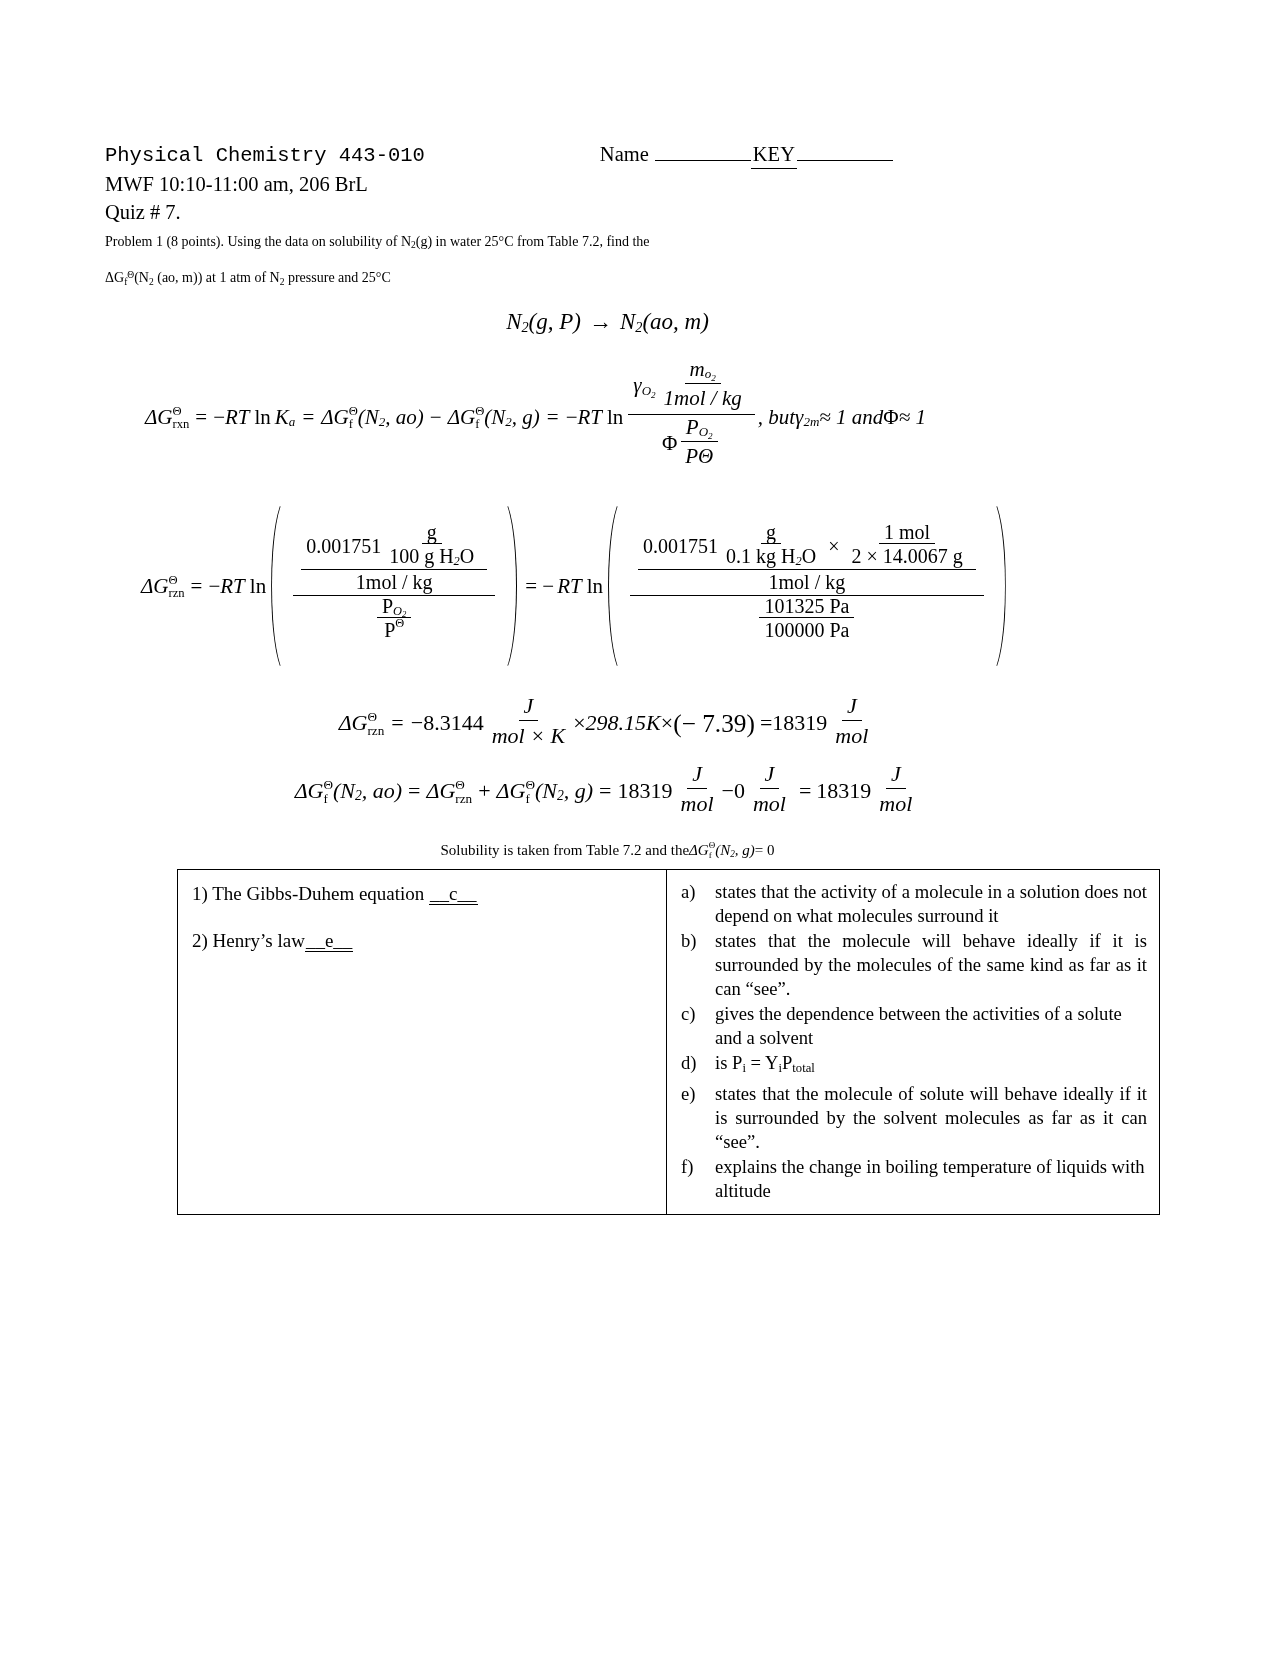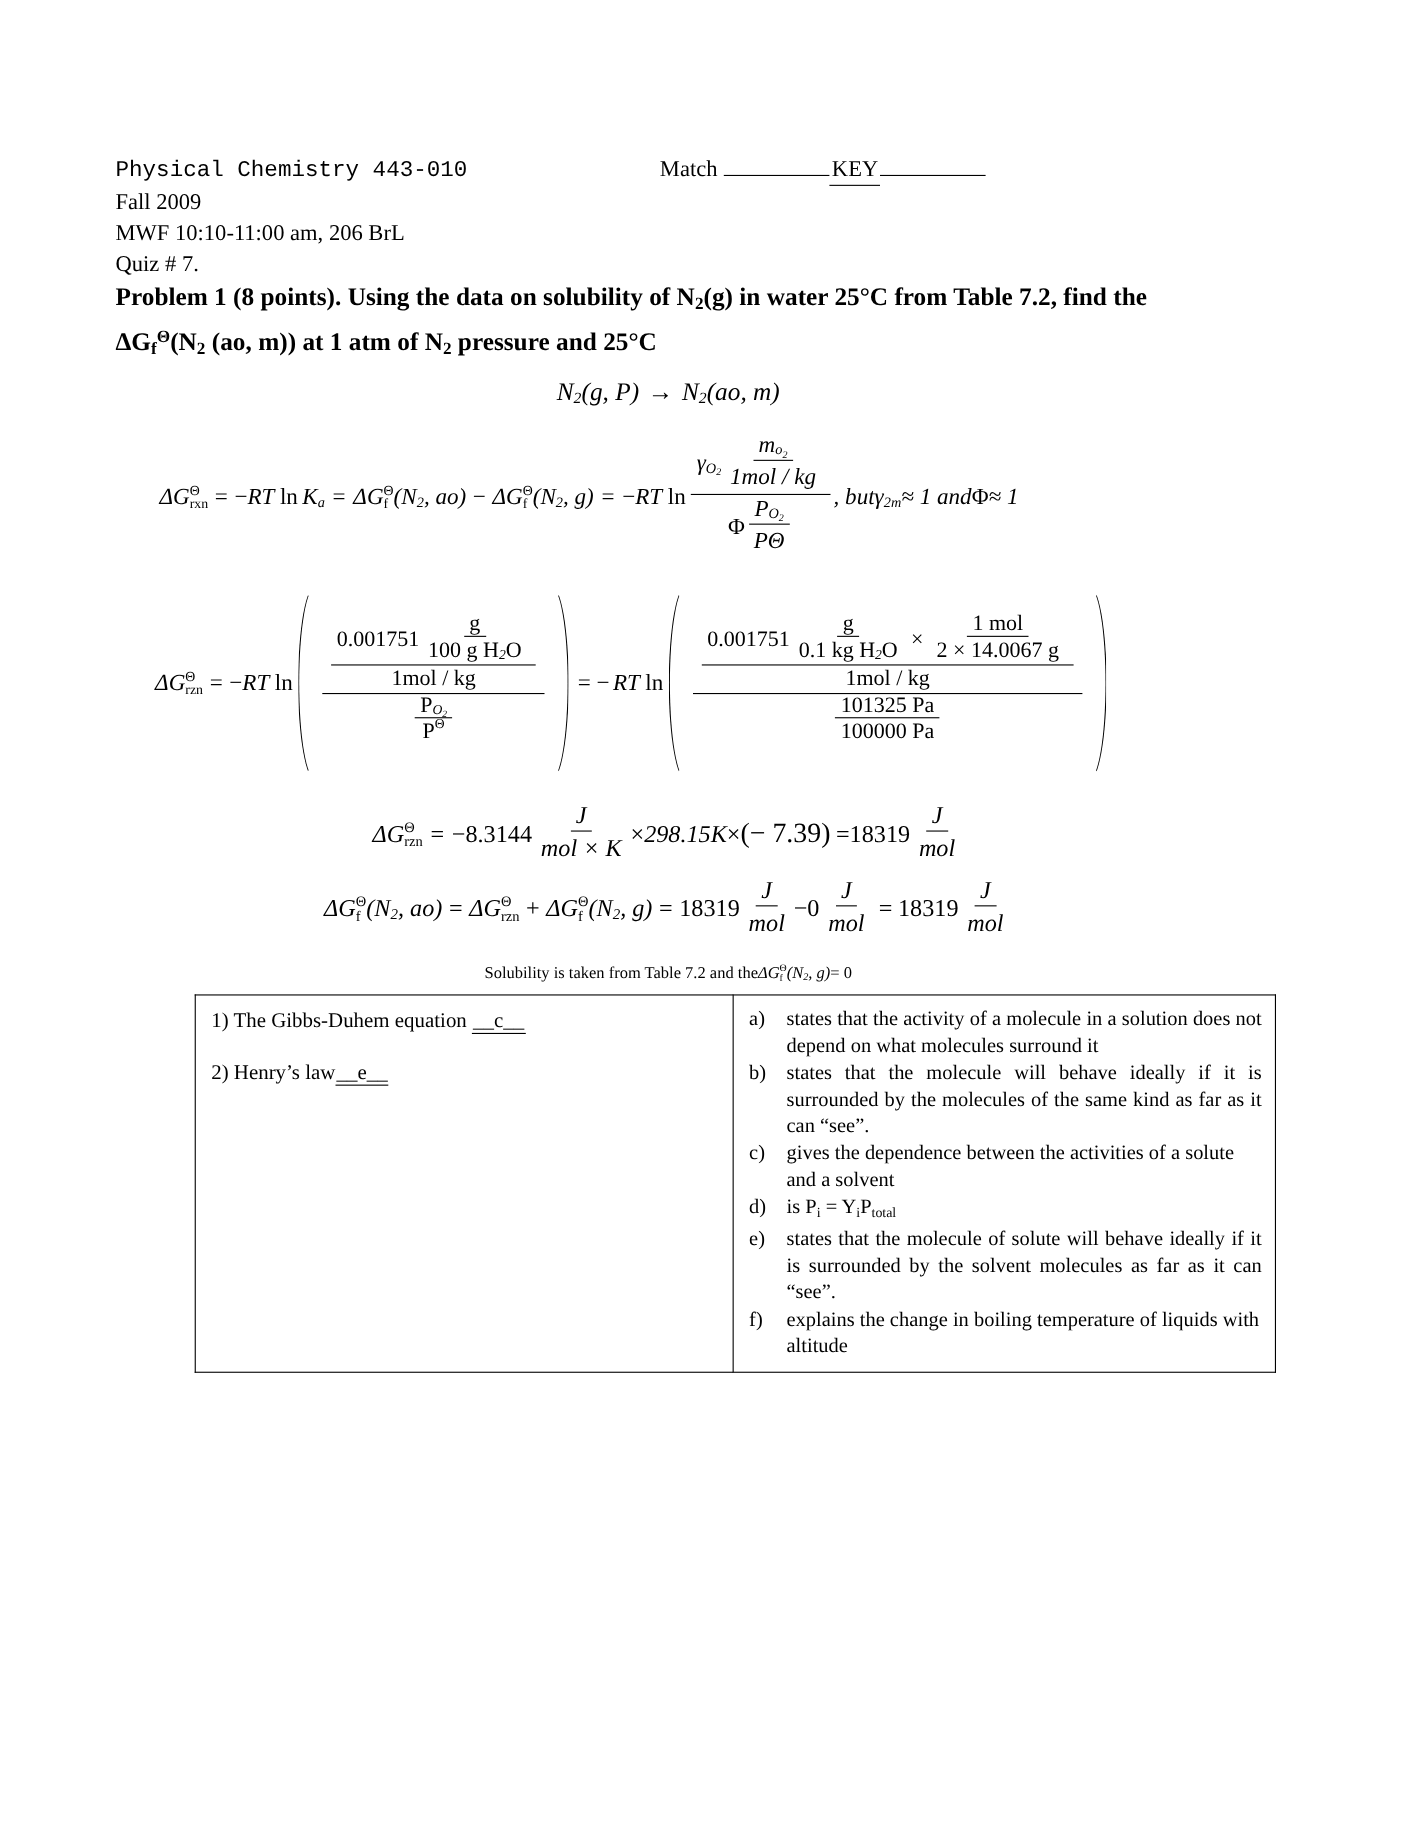--- a/index.html
+++ b/index.html
@@ -55,25 +55,24 @@
     padding: 0 2px;
   }
   .hdr-line {
     font-size: 20.5px;
     line-height: 28px;
     white-space: nowrap;
   }
 
   
   .para {
-    font-size: 23px;
+    font-size: 14px;
     line-height: 29px;
     text-align: justify;
     margin-top: 1px;
-    font-weight: bold;
   }
   .para2 { text-align: left; }
 
   sub { font-size: 0.68em; vertical-align: -0.25em; }
   sup { font-size: 0.68em; vertical-align: 0.45em; }
 
   
   .math {
     font-family: "Liberation Serif", "DejaVu Serif", serif;
     font-style: italic;
@@ -224,27 +223,26 @@
 </style>
 </head>
 <body>
 
 <div class="page">
 <div class="content">
 
   <div class="hdr-row">
     <span class="hdr-left">Physical Chemistry 443-010</span>
     <span class="hdr-name">
-      <span class="name-label">Match</span>
+      <span class="name-label">Name</span>
       <span class="name-blank"></span>
           <span class="name-key">KEY</span>
           <span class="name-blank"></span>
     </span>
   </div>
-  <div class="hdr-line">Fall 2009</div>
   <div class="hdr-line">MWF 10:10-11:00 am, 206 BrL</div>
   <div class="hdr-line">Quiz # 7.</div>
 
   <div class="para">
     <span>Problem 1 (8 points). Using the data on solubility of N</span><sub>2</sub><span>(g) in water 25°C from Table 7.2, find the</span>
   </div>
   <div class="para para2">
     <span>ΔG</span><sub>f</sub><sup>Θ</sup><span>(N</span><sub>2</sub><span> (ao, m)) at 1 atm of N</span><sub>2</sub><span> pressure and 25°C</span>
   </div>
 

